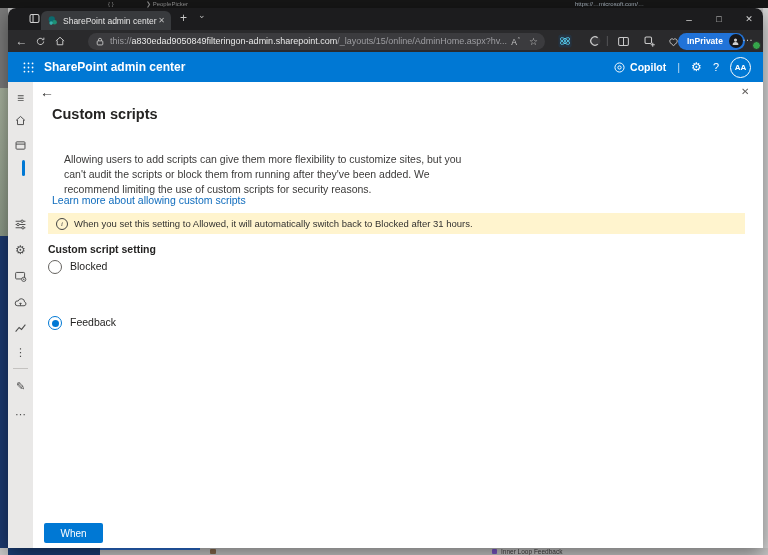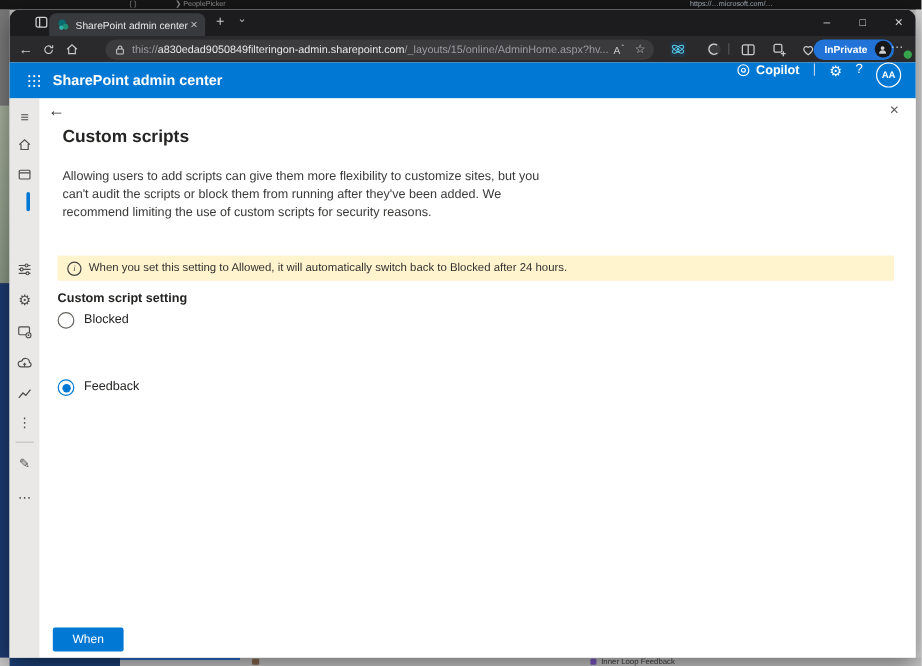--- a/index.html
+++ b/index.html
@@ -33,21 +33,21 @@
   .url{font-size:9px;color:#9d9da1;white-space:nowrap;overflow:hidden;margin-left:5px}
   .url b{color:#e8e8e8;font-weight:normal}
   .navg{font-size:11px;color:#c9c9c9;width:19px;text-align:center}
   .pill{position:absolute;left:670px;top:2.5px;height:17px;background:#2173d8;border-radius:9px;display:flex;align-items:center;
         padding:0 2px 0 9px;color:#fff;font-size:8.5px;font-weight:bold}
   .tbico{position:absolute;top:0;height:22px;width:22px}
 
   
   .suite{position:absolute;left:0;top:44px;width:755px;height:30px;background:#0078d4;color:#fff;display:flex;align-items:center}
   .suite-title{font-size:12px;font-weight:bold;margin-left:9px}
-  .suite-right{position:absolute;right:12px;top:0;height:30px;display:flex;align-items:flex-start;gap:11px}
+  .suite-right{position:absolute;right:12px;top:0;height:30px;display:flex;align-items:center;gap:11px}
   .avatar{width:19px;height:19px;border:1.4px solid #fff;border-radius:50%;font-size:8px;font-weight:bold;
           display:flex;align-items:center;justify-content:center}
 
   
   .appbody{position:absolute;left:0;top:74px;width:755px;height:466px;display:flex}
   .snav{width:25px;height:466px;background:#e9e8e7;position:relative;flex:none}
   .snav .it{position:absolute;left:0;width:25px;height:20px;display:flex;align-items:center;justify-content:center;color:#4d4d4d}
   .content{position:relative;flex:1;background:#fff;height:466px}
 
   .ptitle{font-size:14.5px;font-weight:bold;color:#252423}
@@ -268,26 +268,27 @@
       <span class="it uni" style="top:294px;font-size:11px">✎</span>
       <span class="it" style="top:322px;font-size:11px">⋯</span>
     </div>
 
     <div class="content">
       <span class="abs" style="left:7px;top:2px;font-size:14px;color:#323130">←</span>
       <span class="abs" style="left:708px;top:4px;font-size:10px;color:#605e5c">✕</span>
 
       <h1 class="abs ptitle" style="left:19px;top:24px;margin:0">Custom scripts</h1>
 
-      <p class="abs ppara" style="left:19px;top:58px;margin:0">Allowing users to add scripts can give them more flexibility to customize sites, but you can't audit the scripts or block them from running after they've been added. We recommend limiting the use of custom scripts for security reasons.</p>
-
+      <p class="abs ppara" style="left:19px;top:58px;margin:12px">Allowing users to add scripts can give them more flexibility to customize sites, but you can't audit the scripts or block them from running after they've been added. We recommend limiting the use of custom scripts for security reasons.</p>
+
+      <a class="abs plink" style="left:19px;top:112px">Learn more about allowing custom scripts</a>
 
       <div class="abs banner" style="left:15px;top:131px;width:697px">
         <span class="info-ic">i</span>
-        <span class="banner-txt">When you set this setting to Allowed, it will automatically switch back to Blocked after 24 hours.</span>
+        <span class="banner-txt">When you set this setting to Allowed, it will automatically switch back to Blocked after 31 hours.</span>
       </div>
 
       <div class="abs sethead" style="left:15px;top:161px">Custom script setting</div>
 
       <span class="abs radio" style="left:15px;top:178px"></span>
       <span class="abs optlab" style="left:37px;top:178px">Blocked</span>
 
       <span class="abs radio sel" style="left:15px;top:234px">
           <i></i>
         </span>

